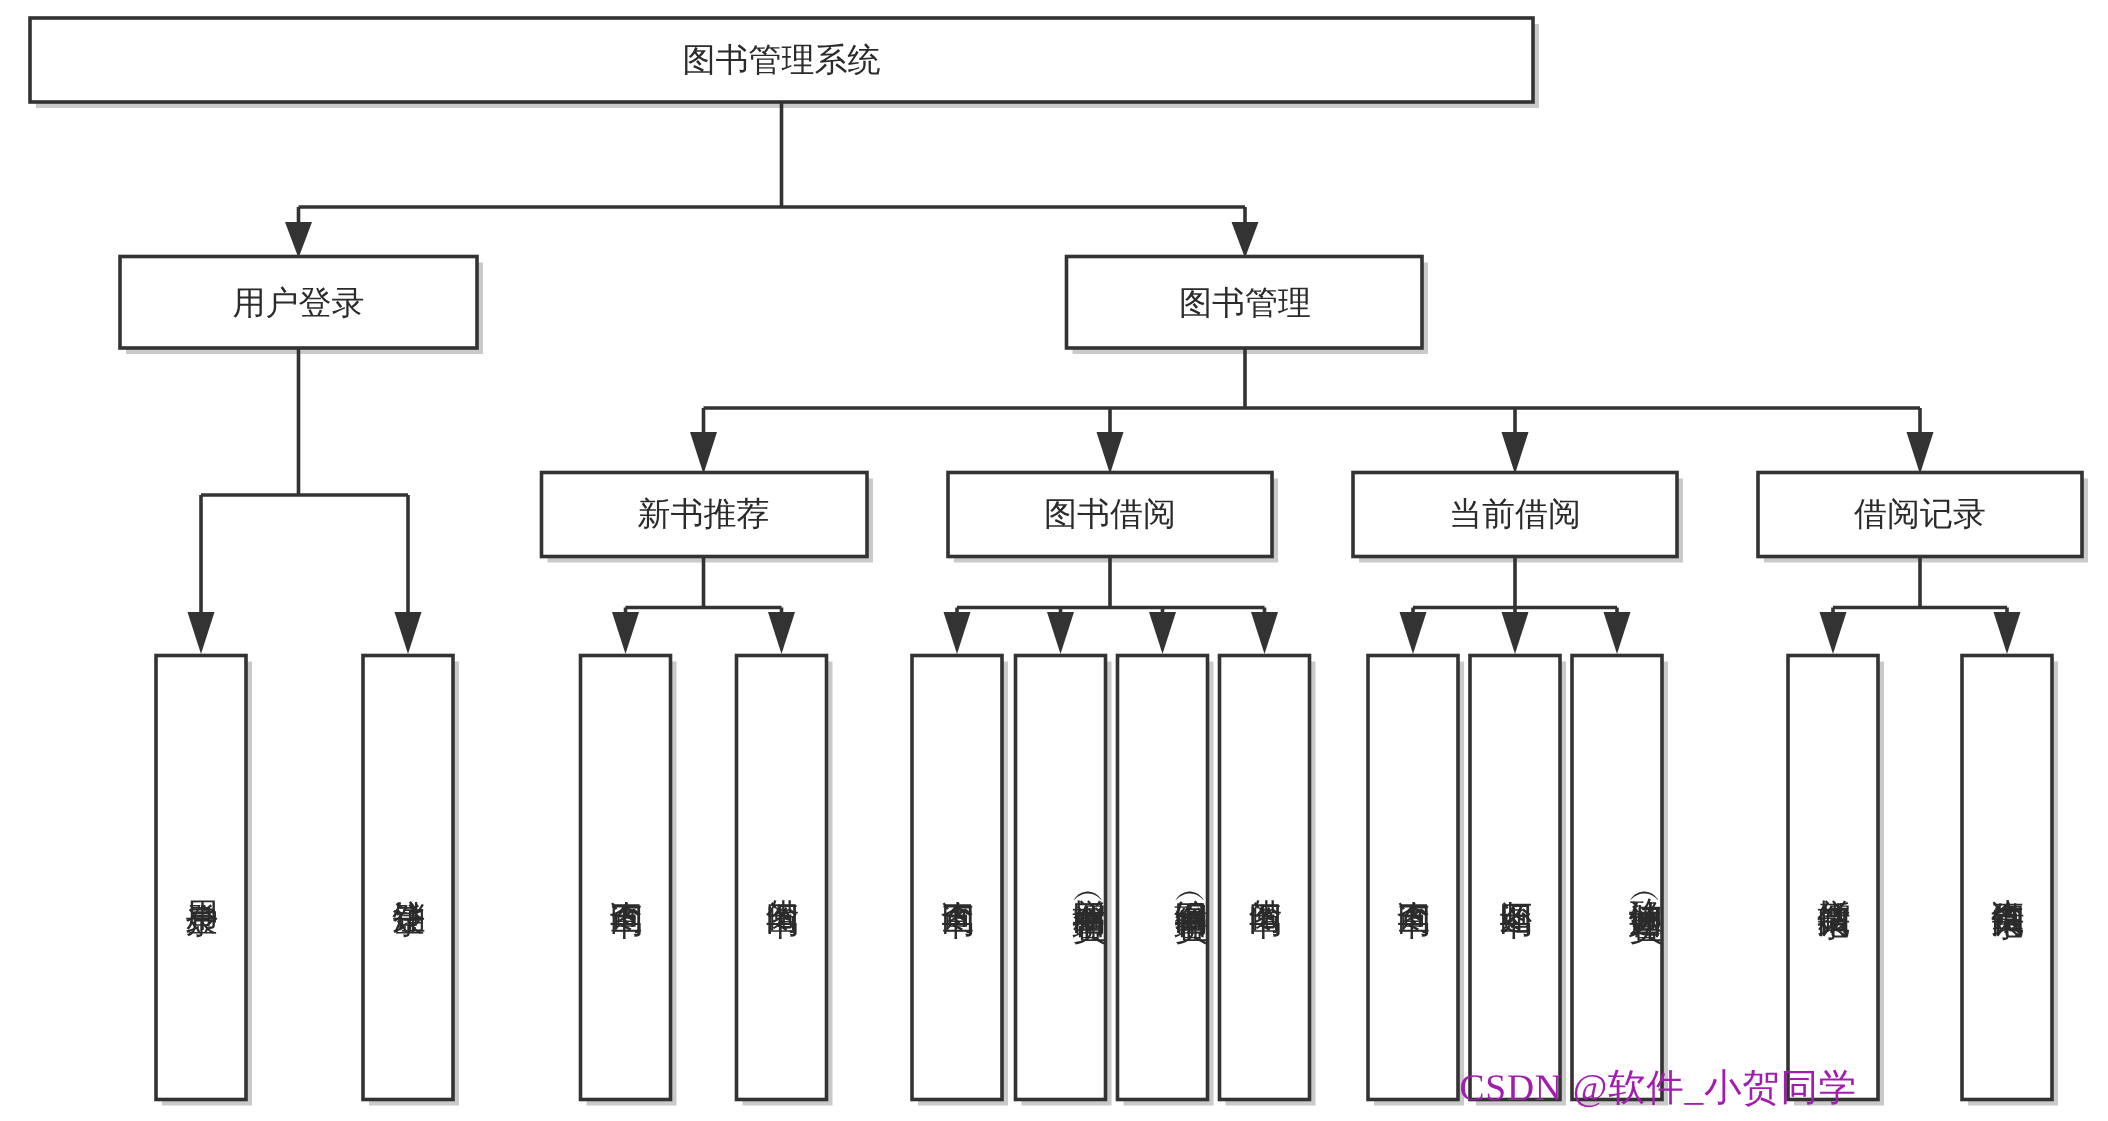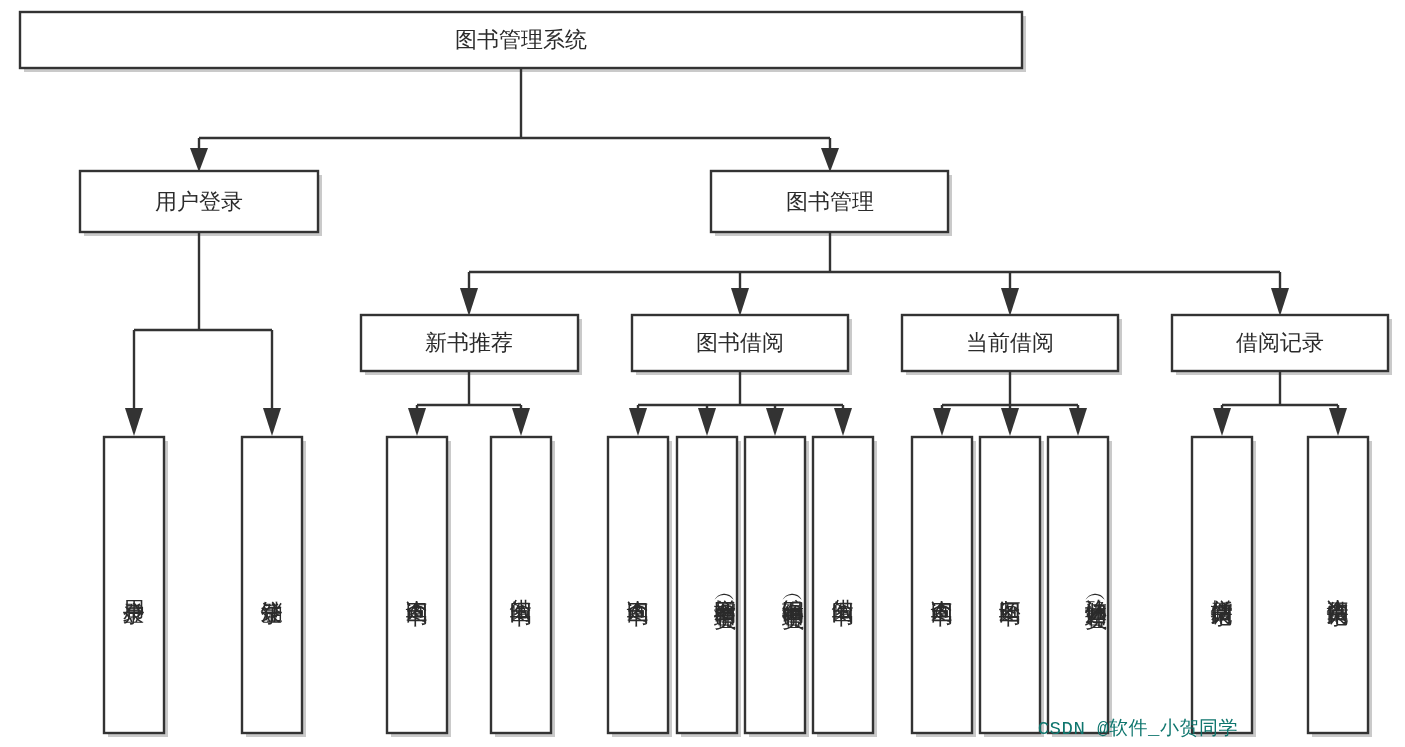--- a/index.html
+++ b/index.html
@@ -70,23 +70,23 @@
     white-space: nowrap;
     pointer-events: none;
   }
   .leaf-label-wrap.centered {
     align-items: center;
   }
   .watermark {
     position: absolute;
     right: 10px;
     bottom: 6px;
-    font-family: Liberation Mono, monospace;
-    font-size: 19px;
-    color: #0f766e;
+    font-family: Liberation Serif, serif;
+    font-size: 25px;
+    color: #a21caf;
     letter-spacing: 0.5px;
     white-space: nowrap;
     user-select: none;
   }
 </style>
 </head>
 <body>
 
 <div id="diagram-root">
 

